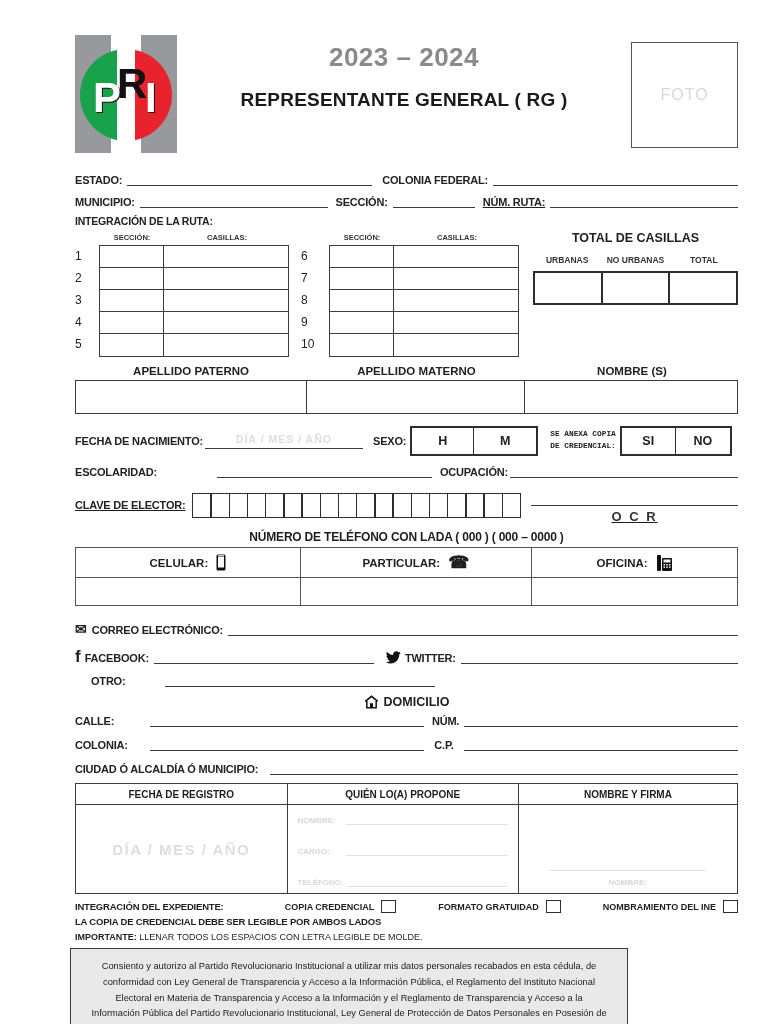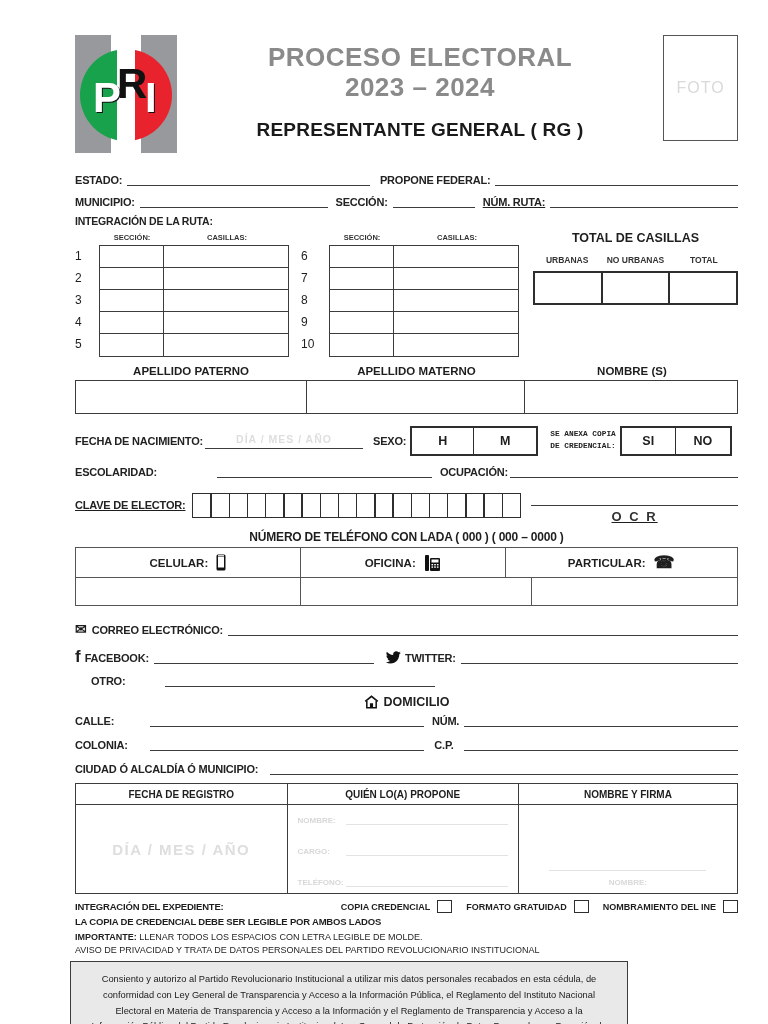--- a/index.html
+++ b/index.html
@@ -21,21 +21,21 @@
   .logo .bar.l { left:0; } .logo .bar.r { right:0; }
   .logo .circle { position:absolute; left:5px; top:14px; width:92px; height:92px; border-radius:50%;
     background:linear-gradient(90deg,#17a24b 0 40%,#ffffff 40% 60%,#e8232e 60% 100%); }
   .logo .ltr { position:absolute; font-weight:bold; font-size:42px; font-family:"Liberation Sans",sans-serif; line-height:1; }
   .logo .p { left:18px; top:42px; color:#fff; text-shadow:1px 1px 0 #111; }
   .logo .rr { left:42px; top:28px; color:#111; }
   .logo .i { left:70px; top:42px; color:#fff; text-shadow:1px 1px 0 #111; }
   .hdr-center { flex:1; text-align:center; padding-top:8px; }
   .hdr-title { font-size:26px; color:#8a8a8a; font-weight:bold; letter-spacing:0.5px; line-height:1.15; }
   .hdr-sub { font-size:19px; color:#1a1a1a; font-weight:bold; margin-top:16px; letter-spacing:0.2px; }
-  .foto { flex:0 0 auto; width:75px; height:106px; border:1.5px solid #555; display:flex; align-items:center; justify-content:center; }
+  .foto { flex:0 0 auto; width:107px; height:106px; border:1.5px solid #555; display:flex; align-items:center; justify-content:center;margin-top:7px; }
   .foto span { color:#d9d9d9; font-size:16px; letter-spacing:1px; }
 
   
   .route-wrap { display:flex; margin-top:2px; }
   .rt-block { display:flex; }
   .rt-nums { display:flex; flex-direction:column; width:24px; padding-top:16px; }
   .rt-nums div { height:22px; font-size:12px; line-height:22px; }
   .rt-table { width:190px; }
   .rt-heads { display:flex; height:16px; }
   .rt-heads div { font-size:7.5px; font-weight:bold; text-align:center; color:#333; padding-top:4px; }
@@ -114,21 +114,21 @@
   .reg-field { display:flex; align-items:flex-end; }
   .reg-field span { font-size:8px; font-weight:bold; color:#d8d8d8; width:48px; }
   .reg-field i { flex:1; border-bottom:1px solid #e2e2e2; height:10px; }
   .reg-firma { position:relative; }
   .firma-line { position:absolute; left:14%; right:14%; bottom:22px; border-bottom:1px solid #e2e2e2; }
   .firma-lbl { position:absolute; bottom:6px; width:100%; text-align:center; font-size:8px; font-weight:bold; color:#d8d8d8; }
 
   
   .exp-row1 { display:flex; align-items:center; margin-top:6px; }
   .exp-title { font-size:9.5px; font-weight:bold; letter-spacing:-0.2px; }
-  .checks { display:flex; flex:1; justify-content:flex-end; gap:14px; }
+  .checks { display:flex; flex:1; justify-content:flex-end; gap:42px; }
   .chk { display:flex; align-items:center; gap:7px; font-size:9px; font-weight:bold; }
   .chk-box { width:15px; height:13px; border:1.5px solid #2e2e2e; }
   .exp-line2 { font-size:9.5px; font-weight:bold; margin-top:3px; letter-spacing:-0.2px; }
   .exp-line3 { font-size:9px; margin-top:5px; }
   .exp-line3 b { font-weight:bold; }
   .exp-line4 { font-size:9px; margin-top:3px; }
 
   
   .consent { width:558px; border:1.6px solid #3c3c3c; background:#e9e9e9; margin-top:6px; margin-left:-5px;
     padding:10px 20px 9px; text-align:center; }
@@ -143,33 +143,32 @@
   <div class="hdr">
     <div class="logo">
       <div class="bar l"></div>
       <div class="bar r"></div>
       <div class="circle"></div>
       <div class="ltr p">P</div>
       <div class="ltr rr">R</div>
       <div class="ltr i">I</div>
     </div>
     <div class="hdr-center">
-      <div class="hdr-title">PROCESO ELECTORAL</div>
       <div class="hdr-title">2023 – 2024</div>
       <div class="hdr-sub">REPRESENTANTE GENERAL ( RG )</div>
     </div>
     <div class="foto">
       <span>FOTO</span>
     </div>
   </div>
 
   <div class="row" style="margin-top:16px;">
     <span class="lbl">ESTADO:</span>
     <span class="line" style="max-width:252px;"></span>
-    <span class="lbl" style="margin-left:10px;">PROPONE FEDERAL:</span>
+    <span class="lbl" style="margin-left:10px;">COLONIA FEDERAL:</span>
     <span class="line"></span>
   </div>
 
   <div class="row" style="margin-top:9px;">
     <span class="lbl">MUNICIPIO:</span>
     <span class="line" style="max-width:290px;"></span>
     <span class="lbl" style="margin-left:8px;">SECCIÓN:</span>
     <span class="line" style="max-width:82px;"></span>
     <span class="lbl" style="margin-left:8px;text-decoration:underline;">NÚM. RUTA:</span>
     <span class="line"></span>
@@ -341,43 +340,43 @@
     <div class="tel-head">
       <div class="cell tc1">
         <span>CELULAR:</span>
         <span class="icon">
           <svg width="10" height="17" viewBox="0 0 10 17">
               <rect x="0.5" y="0.5" width="9" height="16" rx="1.5" fill="#111"></rect>
               <rect x="2" y="2.5" width="6" height="11" fill="#fff"></rect>
               <rect x="2" y="1.2" width="6" height="0.8" fill="#fff"></rect>
             </svg>
         </span>
+      </div>
+      <div class="cell tc2">
+        <span>PARTICULAR:</span>
+        <span class="icon" style="font-size:17px; line-height:1;">☎</span>
       </div>
       <div class="cell tc3">
         <span>OFICINA:</span>
         <span class="icon">
           <svg width="17" height="16" viewBox="0 0 17 16">
               <rect x="1" y="0" width="4" height="16" rx="1" fill="#111"></rect>
               <rect x="6" y="3" width="10" height="13" rx="1" fill="#111"></rect>
               <rect x="7.5" y="4.5" width="7" height="3" fill="#fff"></rect>
               <g fill="#fff">
                 <rect x="7.5" y="9" width="1.6" height="1.4"></rect>
                 <rect x="10.2" y="9" width="1.6" height="1.4"></rect>
                 <rect x="12.9" y="9" width="1.6" height="1.4"></rect>
                 <rect x="7.5" y="11.4" width="1.6" height="1.4"></rect>
                 <rect x="10.2" y="11.4" width="1.6" height="1.4"></rect>
                 <rect x="12.9" y="11.4" width="1.6" height="1.4"></rect>
               </g>
             </svg>
         </span>
       </div>
-      <div class="cell tc2">
-        <span>PARTICULAR:</span>
-        <span class="icon" style="font-size:17px; line-height:1;">☎</span>
-      </div>
     </div>
     <div class="tel-body">
       <div class="tc1"></div>
       <div class="tc2"></div>
       <div class="tc3"></div>
     </div>
   </div>
 
   <div class="contact-row">
     <span class="mini-icon">✉</span>
@@ -478,20 +477,19 @@
       <span class="chk">
         <span>NOMBRAMIENTO DEL INE</span>
         <span class="chk-box"></span>
       </span>
     </span>
   </div>
   <div class="exp-line2">LA COPIA DE CREDENCIAL DEBE SER LEGIBLE POR AMBOS LADOS</div>
   <div class="exp-line3">
     <b>IMPORTANTE:</b><span> LLENAR TODOS LOS ESPACIOS CON LETRA LEGIBLE DE MOLDE.</span>
   </div>
-  <div class="exp-line4">AVISO DE PRIVACIDAD Y TRATA DE DATOS PERSONALES DEL PARTIDO REVOLUCIONARIO INSTITUCIONAL</div>
 
   <div class="consent">
     <p>Consiento y autorizo al Partido Revolucionario Institucional a utilizar mis datos personales recabados en esta cédula, de conformidad con Ley General de Transparencia y Acceso a la Información Pública, el Reglamento del Instituto Nacional Electoral en Materia de Transparencia y Acceso a la Información y el Reglamento de Transparencia y Acceso a la Información Pública del Partido Revolucionario Institucional, Ley General de Protección de Datos Personales en Posesión de sujetos Obligados.</p>
 
   </div>
 
 </div>
 
 </body></html>

